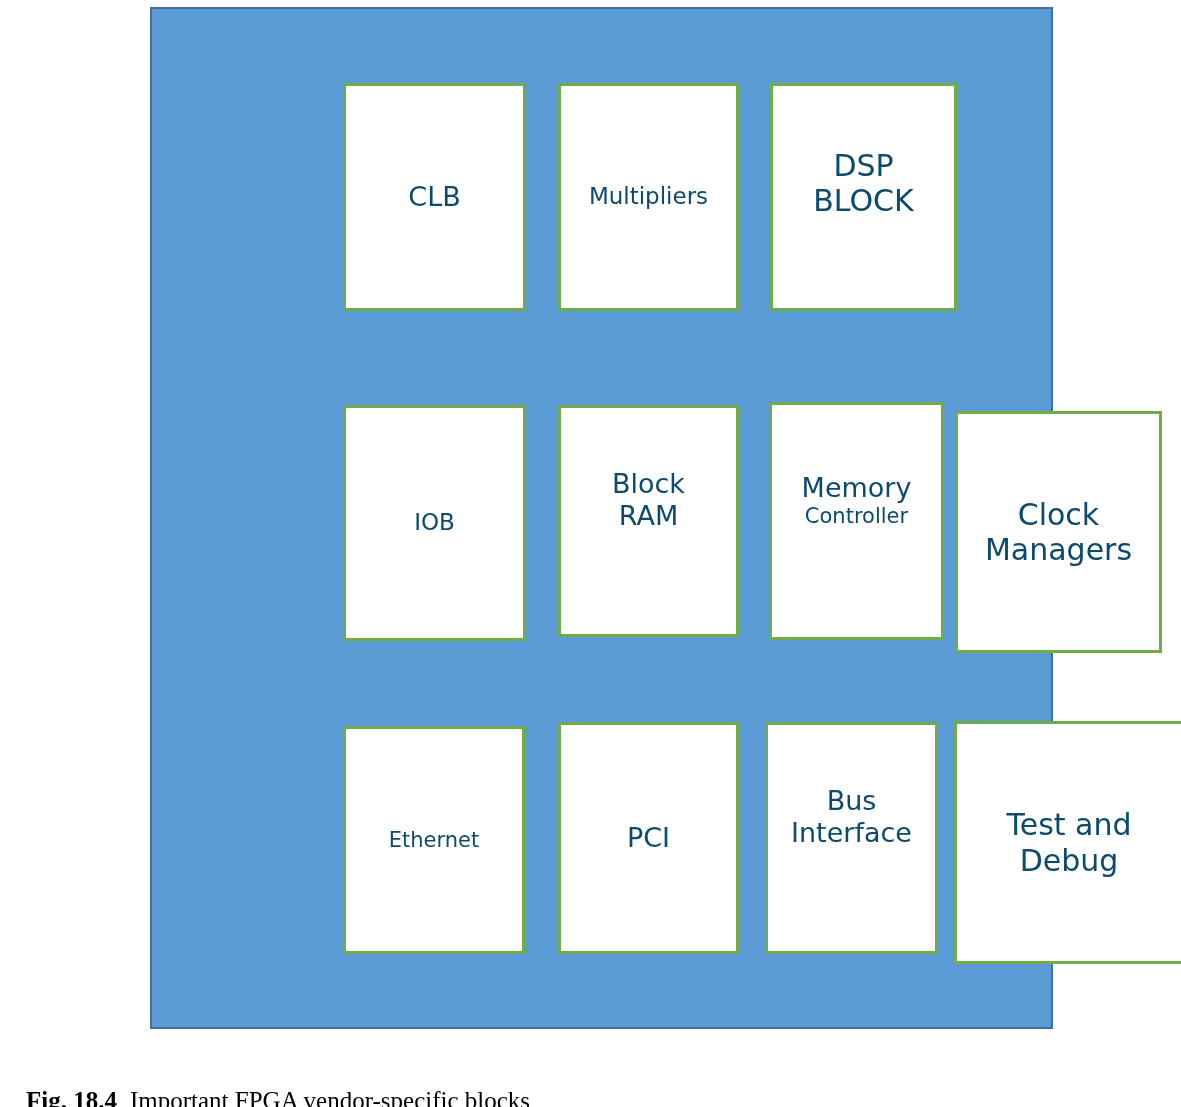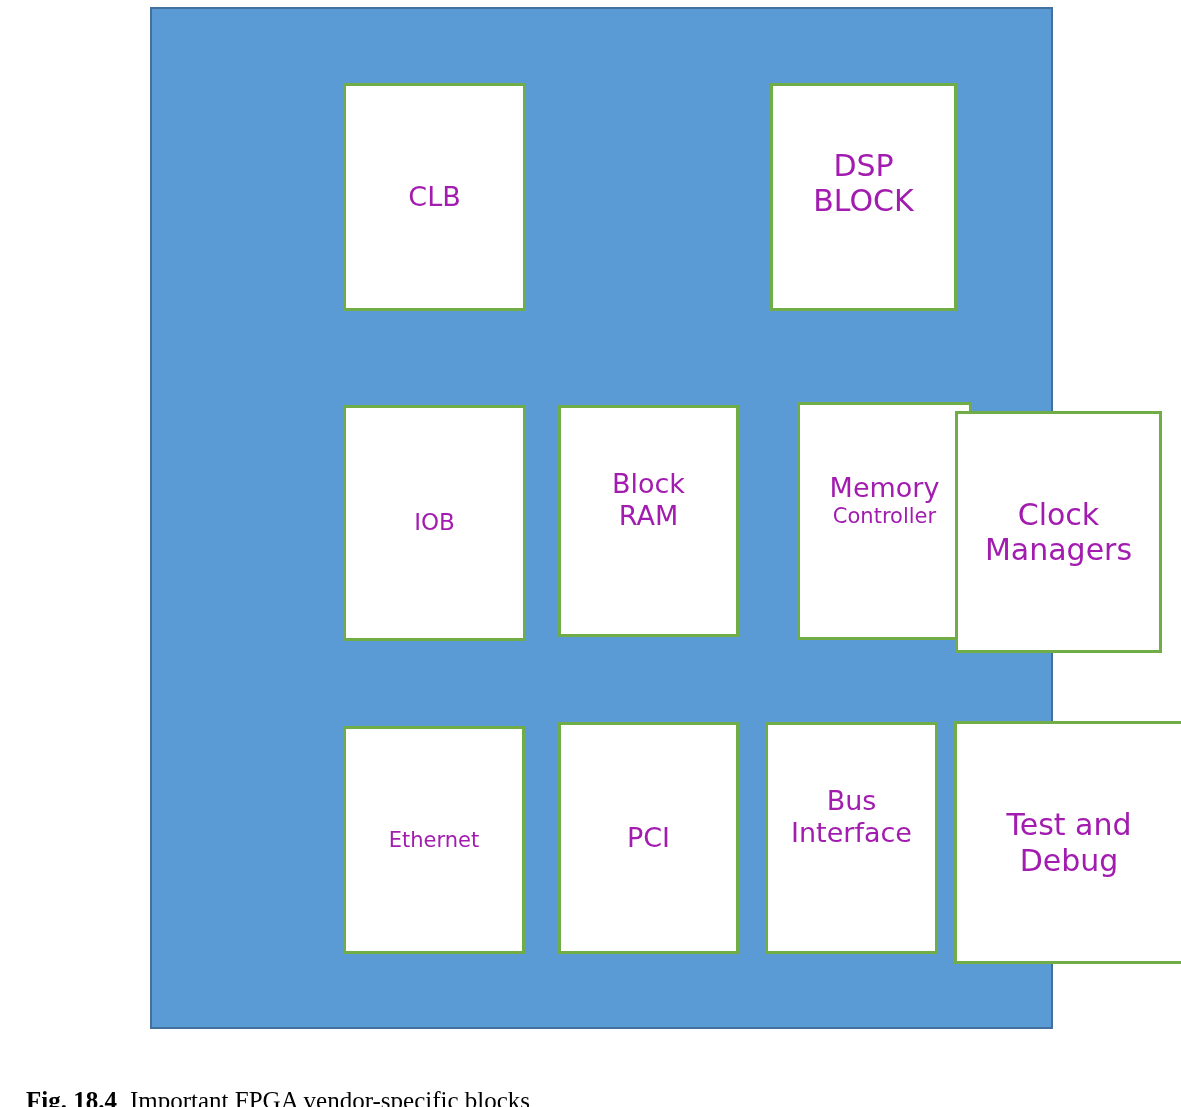--- a/index.html
+++ b/index.html
@@ -31,21 +31,21 @@
   .block {
     position: absolute;
     background: #FFFFFF;
     border: 3px solid #70AD47;
     box-sizing: border-box;
     display: flex;
     flex-direction: column;
     align-items: center;
     justify-content: center;
     text-align: center;
-    color: #a21caf;
+    color: #0c4a6e;
     line-height: 1.18;
   }
   .block .ln {
     display: block;
     white-space: nowrap;
   }
 
   
   .fs-lg  { font-size: 30px; }
   .fs-md  { font-size: 27px; }
@@ -58,21 +58,21 @@
 
   
   #blk-clb            { left: 191px; top:  74px; width: 183px; height: 228px; }
   #blk-multipliers    { left: 406px; top:  74px; width: 181px; height: 228px; }
   #blk-dsp-block      { left: 618px; top:  74px; width: 187px; height: 228px; }
   #blk-high-speed     { left: 822px; top:  68px; width: 188px; height: 239px; }
 
   
   #blk-iob            { left: 191px; top: 396px; width: 183px; height: 236px; }
   #blk-block-ram      { left: 406px; top: 396px; width: 181px; height: 232px; }
-  #blk-memory-ctrl    { left: 645px; top: 393px; width: 175px; height: 238px; }
+  #blk-memory-ctrl    { left: 617px; top: 393px; width: 175px; height: 238px; }
   #blk-clock-managers { left: 803px; top: 402px; width: 207px; height: 242px; }
 
   
   #blk-ethernet       { left: 191px; top: 717px; width: 182px; height: 228px; }
   #blk-pci            { left: 406px; top: 713px; width: 181px; height: 232px; }
   #blk-bus-interface  { left: 613px; top: 713px; width: 173px; height: 232px; }
   #blk-test-debug     { left: 802px; top: 712px; width: 230px; height: 243px; }
 
   
   #figure-caption {
@@ -93,20 +93,23 @@
 </style>
 </head>
 <body>
 
 <div id="fpga-panel">
 
   <div class="block" id="blk-clb">
     <span class="ln fs-md">CLB</span>
   </div>
 
+  <div class="block" id="blk-multipliers">
+    <span class="ln fs-sm">Multipliers</span>
+  </div>
 
   <div class="block nudge-up-md" id="blk-dsp-block">
     <span class="ln fs-lg">DSP</span>
     <span class="ln fs-lg">BLOCK</span>
   </div>
 
 
   <div class="block" id="blk-iob">
     <span class="ln fs-sm">IOB</span>
   </div>

